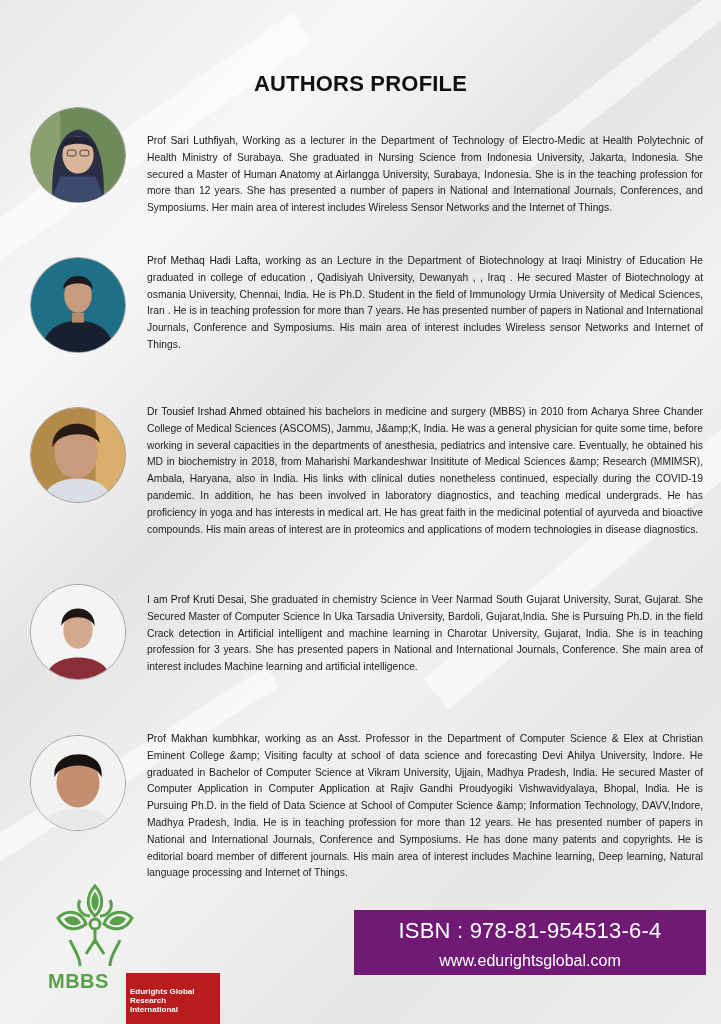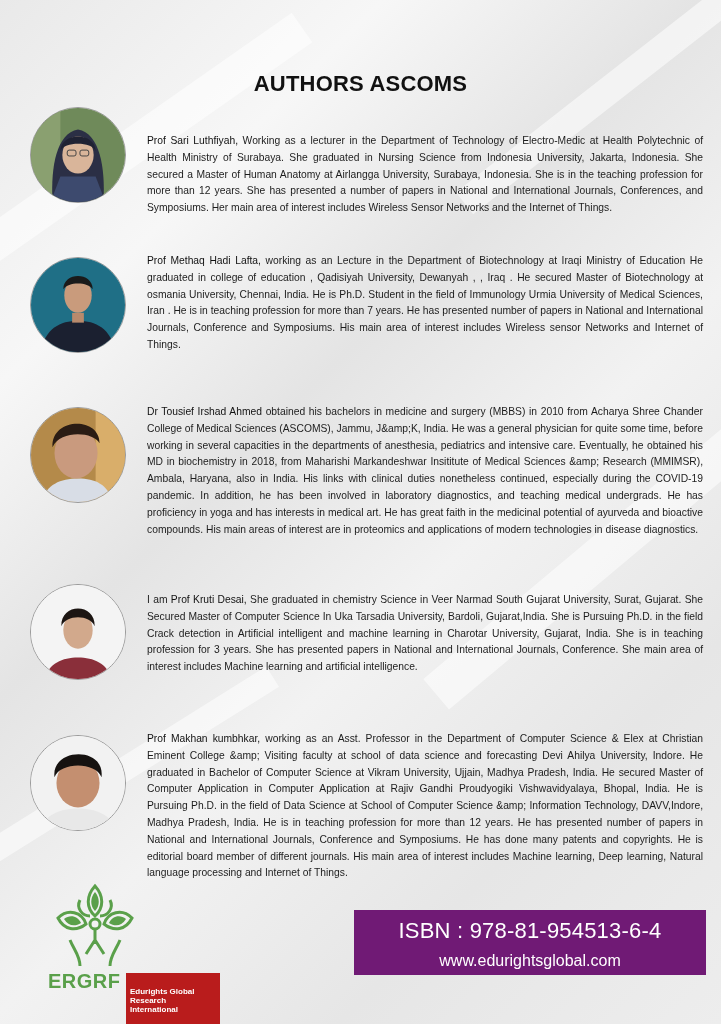--- a/index.html
+++ b/index.html
@@ -53,21 +53,21 @@
     .web { font-size: 16px; line-height: 20px; margin-top: 7px; }
   </style>
 </head>
 <body>
 
 <div class="bg-streak s1"></div>
 <div class="bg-streak s2"></div>
 <div class="bg-streak s3"></div>
 <div class="bg-streak s4"></div>
 
-<h1 class="title">AUTHORS ASCOMS</h1>
+<h1 class="title">AUTHORS PROFILE</h1>
 
 <section class="profile" style="top:0">
   <div class="photo" style="top:107px">
     <svg viewBox="0 0 96 96">
         <rect width="96" height="96" fill="#6f8a5a"></rect>
         <rect x="0" y="0" width="30" height="96" fill="#8aa070"></rect>
         <path d="M22 96 C20 60 26 26 48 22 C70 26 76 60 74 96 Z" fill="#2b2f45"></path>
         <ellipse cx="48" cy="48" rx="16" ry="19" fill="#d9b59a"></ellipse>
         <path d="M30 44 C30 24 66 24 66 44 C62 34 34 34 30 44 Z" fill="#1f2233"></path>
         <rect x="37" y="43" width="9" height="6" rx="2" fill="none" stroke="#444" stroke-width="1"></rect>
@@ -139,21 +139,21 @@
       <circle cx="45" cy="46" r="5"></circle>
       <path d="M45 52 L45 66 M36 76 L45 62 L54 76"></path>
       <path d="M20 62 C24 72 30 78 30 88 M70 62 C66 72 60 78 60 88"></path>
     </g>
     <g fill="#5aa04a">
       <path d="M45 14 C40 20 40 28 45 33 C50 28 50 20 45 14 Z"></path>
       <path d="M14 41 C20 36 28 38 31 45 C25 49 18 48 14 41 Z"></path>
       <path d="M76 41 C70 36 62 38 59 45 C65 49 72 48 76 41 Z"></path>
     </g>
   </svg>
-  <div class="ergrf">ERGRF</div>
+  <div class="ergrf">MBBS</div>
   <div class="pub-tag">
     <div>Edurights Global</div>
     <div>Research International</div>
   </div>
 </div>
 
 <div class="isbn-box">
   <div class="isbn">ISBN : 978-81-954513-6-4</div>
   <div class="web">www.edurightsglobal.com</div>
 </div>

